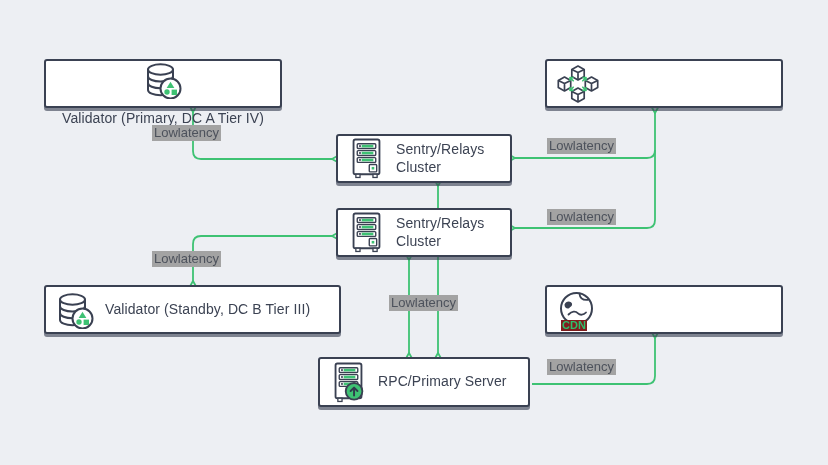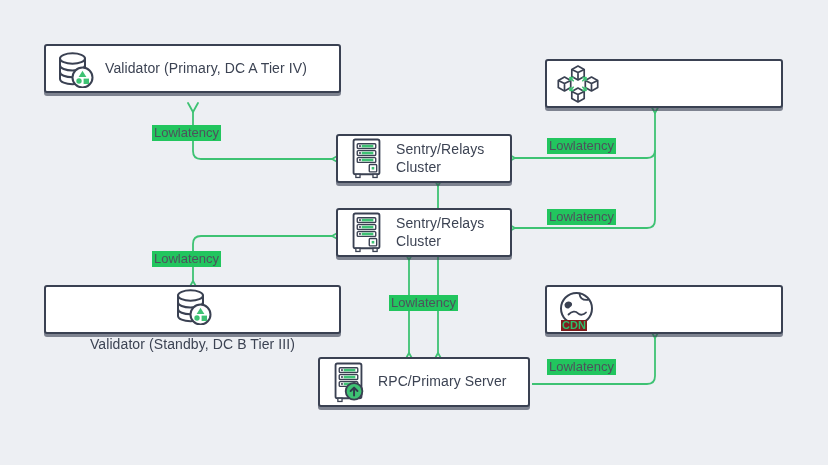--- a/index.html
+++ b/index.html
@@ -21,28 +21,28 @@
   }
   .nowrap .label{white-space:nowrap;}
   .icon{flex:0 0 auto;position:relative;display:block;}
   .cdn-text{
     position:absolute;left:4px;bottom:-1px;
     font-size:11px;font-weight:bold;line-height:1;
     color:#2fbf6b;background:#7f1d1d;padding:0 1px;
   }
   .edge-label{
     position:absolute;font-size:13px;color:#4d525c;
-    white-space:nowrap;background:#22c55e;padding:0 2px;line-height:1.25;
+    white-space:nowrap;background:#a3a3a3;padding:0 2px;line-height:1.25;
   }
   
-  #n-validator1{left:44px; top:44px; width:297px;height:49px;}
+  #n-validator1{left:44px; top:59px; width:238px;height:49px;flex-direction:column;}
   #n-peers     {left:545px;top:59px; width:238px;height:49px;}
   #n-sentry1   {left:336px;top:134px;width:176px;height:49px;}
   #n-sentry2   {left:336px;top:208px;width:176px;height:49px;}
-  #n-validator2{left:44px; top:285px;width:297px;height:49px;flex-direction:column;}
+  #n-validator2{left:44px; top:285px;width:297px;height:49px;}
   #n-cdn       {left:545px;top:285px;width:238px;height:49px;}
   #n-rpc       {left:318px;top:357px;width:212px;height:50px;}
   
   #el-0{left:152px;top:125px;}
   #el-1{left:152px;top:251px;}
   #el-2{left:547px;top:138px;}
   #el-3{left:547px;top:209px;}
   #el-4{left:389px;top:295px;}
   #el-5{left:547px;top:359px;}
 </style>

